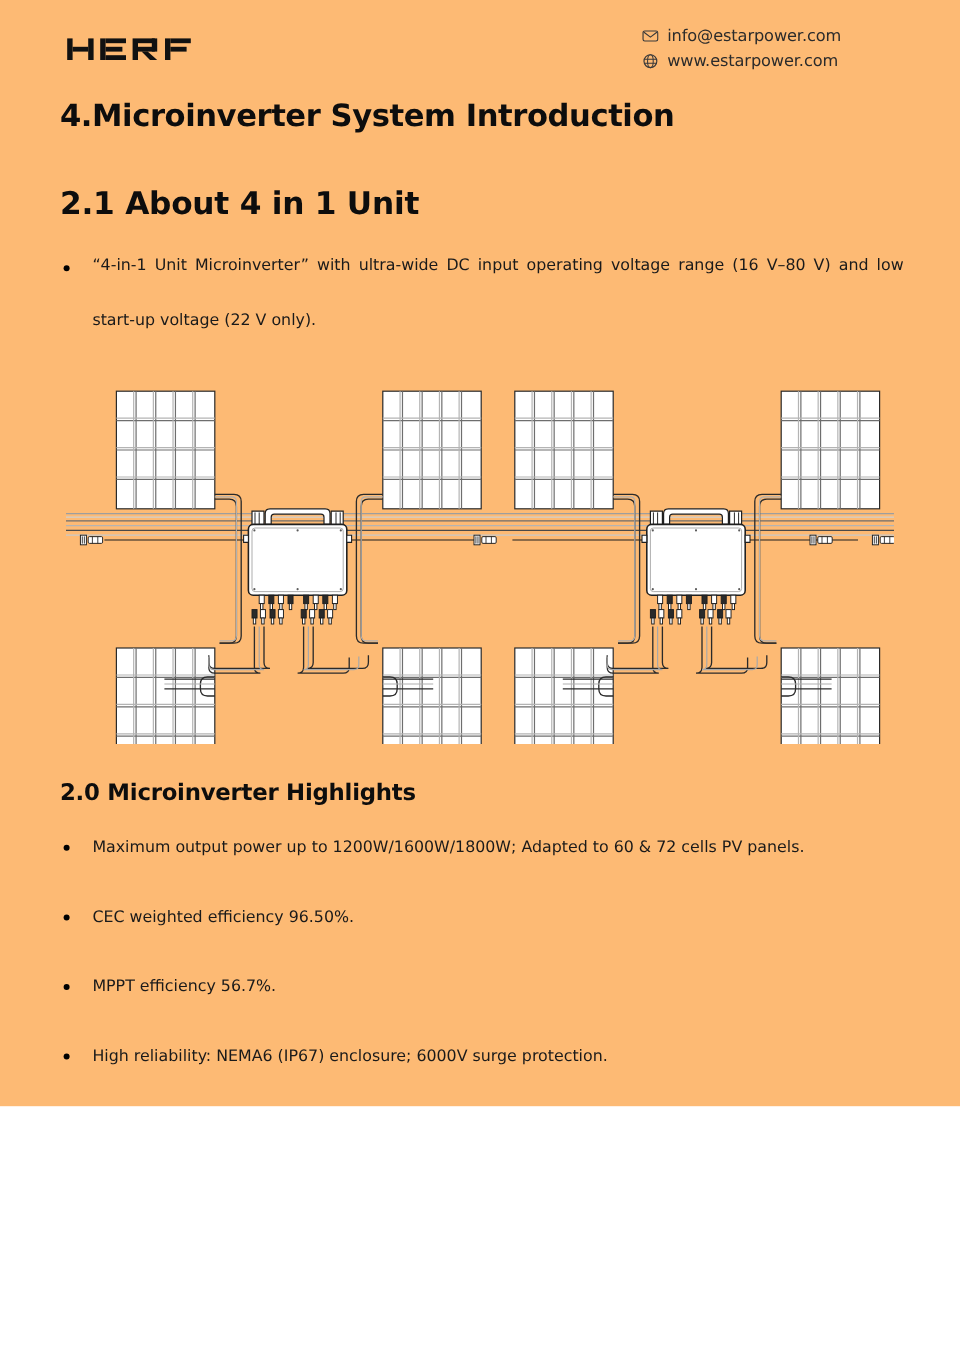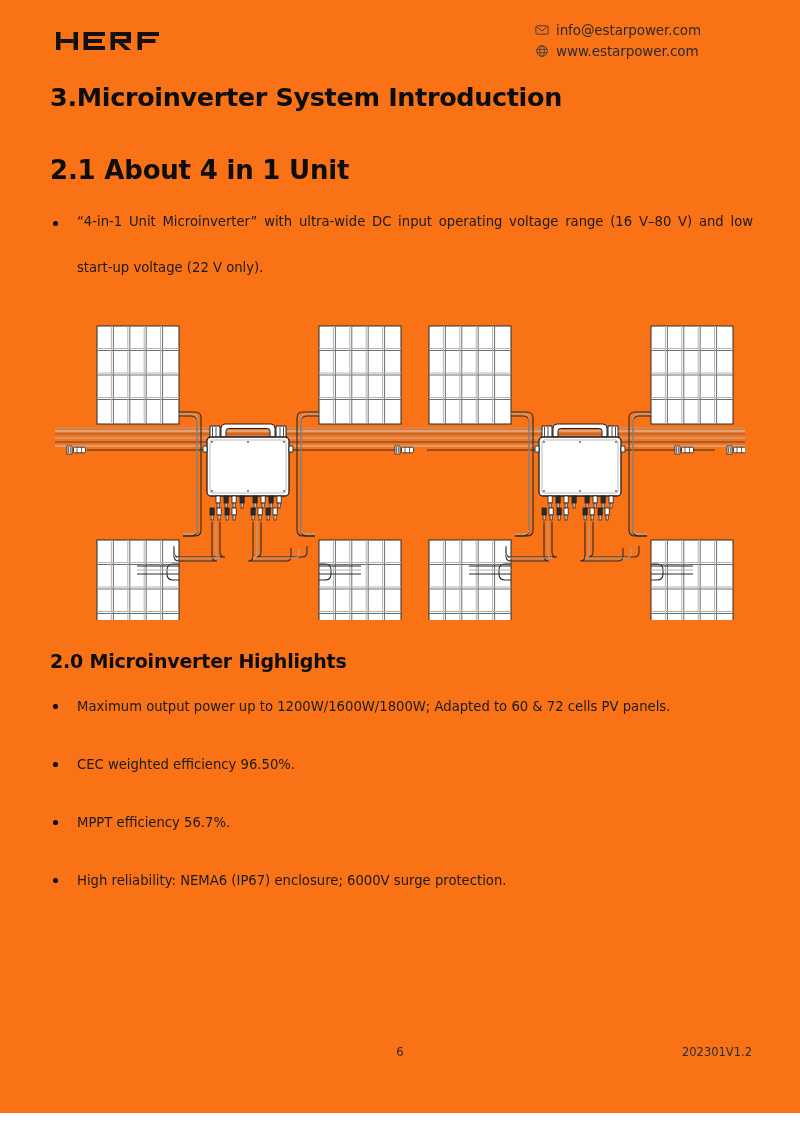--- a/index.html
+++ b/index.html
@@ -8,22 +8,22 @@
     padding: 0;
     background: #ffffff;
   }
   body {
     font-family: "Liberation Sans", sans-serif;
     color: #000000;
   }
   #page {
     position: relative;
     width: 800px;
-    height: 1113px;
-    background: #f97316;
+    height: 922px;
+    background: #fdba74;
     overflow: hidden;
   }
 
   
   #header {
     position: absolute;
     left: 0;
     top: 0;
     width: 800px;
     height: 70px;
@@ -238,21 +238,21 @@
             <ellipse cx="8" cy="8" rx="2.7" ry="6.1" fill="none" stroke="#3a3a3a" stroke-width="1"></ellipse>
             <path d="M2.2 6.2 H13.8 M2.2 9.9 H13.8" fill="none" stroke="#3a3a3a" stroke-width="1"></path>
           </svg>
         </span>
         <span class="contact-text">www.estarpower.com</span>
       </div>
 
     </div>
   </div>
 
-  <div id="h-main">3.Microinverter System Introduction</div>
+  <div id="h-main">4.Microinverter System Introduction</div>
 
   <div id="h-21">2.1 About 4 in 1 Unit</div>
 
   <div id="b-intro" class="bullet-item">
     <span class="bullet-dot"></span>
     <span class="bullet-text">“4-in-1 Unit Microinverter”   with ultra-wide DC input operating voltage range (16 V–80 V) and low start-up voltage (22 V only).</span>
   </div>
 
   <div id="diagram">
     <svg viewBox="0 0 690 308" width="690" height="308" aria-hidden="true">

